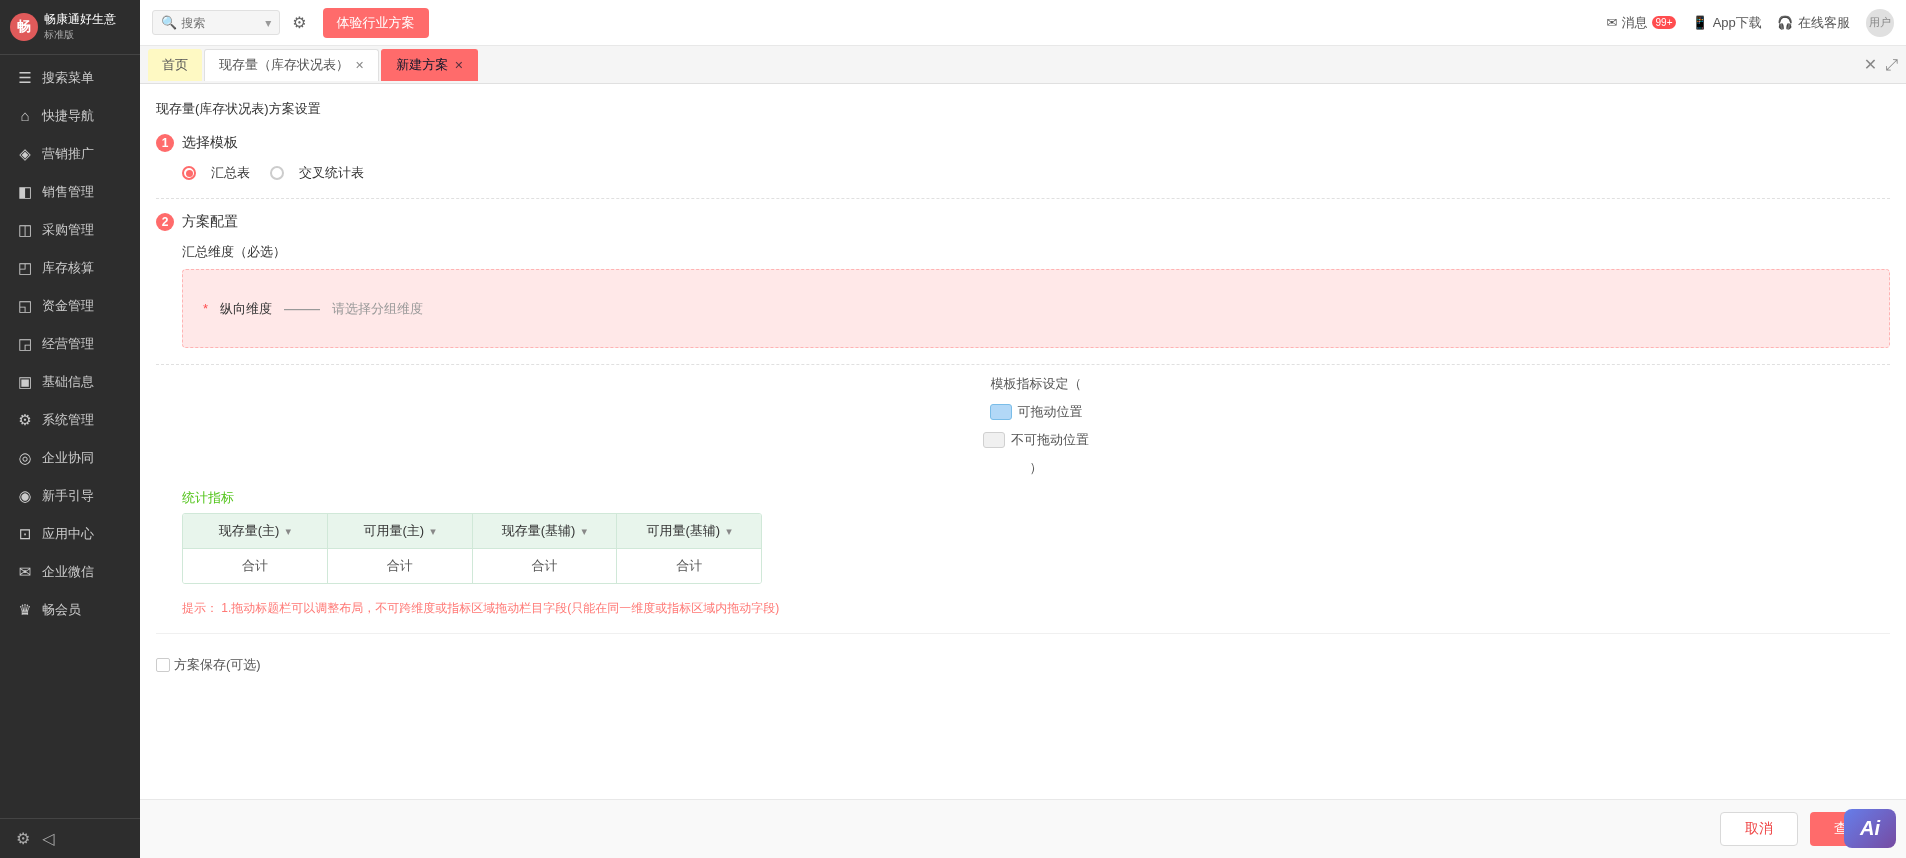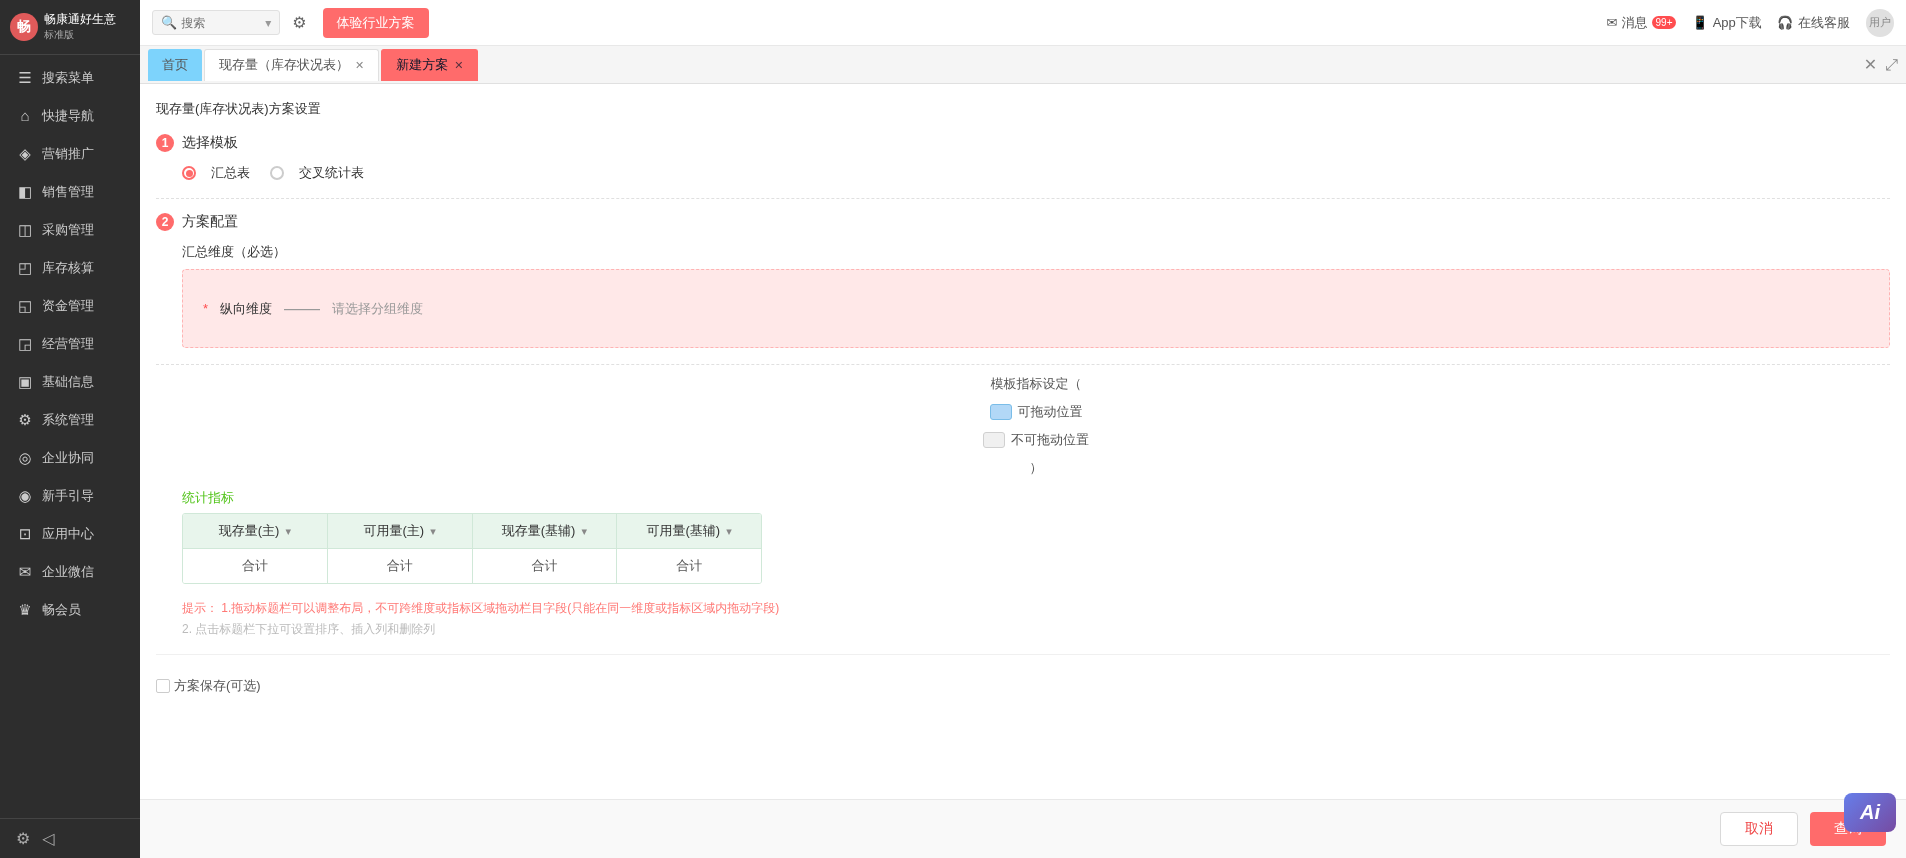--- a/index.html
+++ b/index.html
@@ -149,21 +149,21 @@
       padding: 6px 14px;
       background: #fff;
       border: 1px solid #e0e0e0;
       border-bottom: none;
       border-radius: 3px 3px 0 0;
       font-size: 13px;
       color: #555;
       cursor: pointer;
       height: 32px;
     }
-    .tab.home { background: #7dd3fc; border: none; color: #555; }
+    .tab.home { background: #fef9c3; border: none; color: #555; }
     .tab.active { background: #ff6b6b; color: #0f172a; border-color: #ff6b6b; }
     .tab-close { font-size: 11px; cursor: pointer; opacity: 0.7; }
     .tabbar-right { margin-left: auto; display: flex; align-items: center; gap: 8px; padding-right: 8px; }
     .tabbar-icon { cursor: pointer; color: #888; font-size: 16px; }
 
     
     .content {
       flex: 1;
       overflow-y: auto;
       background: #fff;
@@ -339,21 +339,21 @@
       color: white;
       padding: 7px 24px;
       border-radius: 4px;
       cursor: pointer;
       font-size: 14px;
     }
 
     
     .ai-badge {
       position: fixed;
-      bottom: 26px;
+      bottom: 10px;
       right: 10px;
       background: linear-gradient(135deg, #667eea, #764ba2);
       color: white;
       border-radius: 8px;
       padding: 8px 16px;
       font-size: 20px;
       font-weight: bold;
       font-style: italic;
       cursor: pointer;
       z-index: 999;
@@ -568,21 +568,20 @@
             <div class="stats-data-cell">合计</div>
             <div class="stats-data-cell">合计</div>
           </div>
         </div>
 
         <div class="tips-section">
           <div class="tips-line">
             <span>提示：</span>
             <span>1.拖动标题栏可以调整布局，不可跨维度或指标区域拖动栏目字段(只能在同一维度或指标区域内拖动字段)</span>
           </div>
-          <div class="tips-line">2. 点击标题栏下拉可设置排序、插入列和删除列</div>
         </div>
       </div>
     </div>
 
     <hr style="border:none;border-top:1px solid #f0f0f0;margin:10px 0;">
 
     <div class="save-row">
       <div class="save-checkbox"></div>
       <span>方案保存(可选)</span>
     </div>

